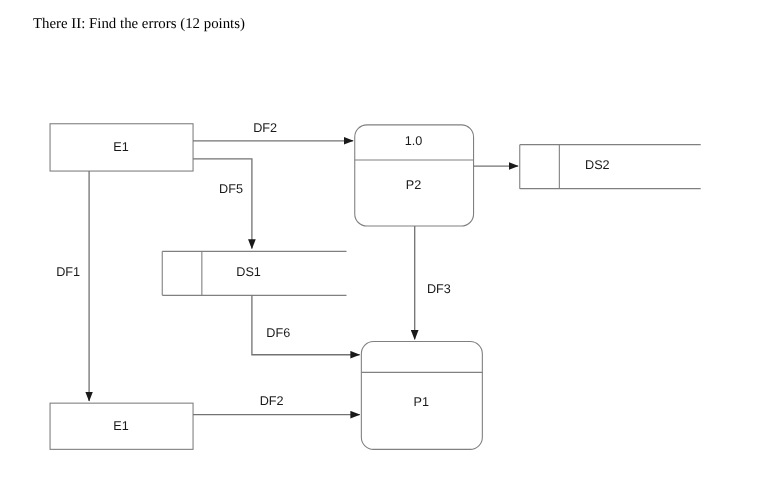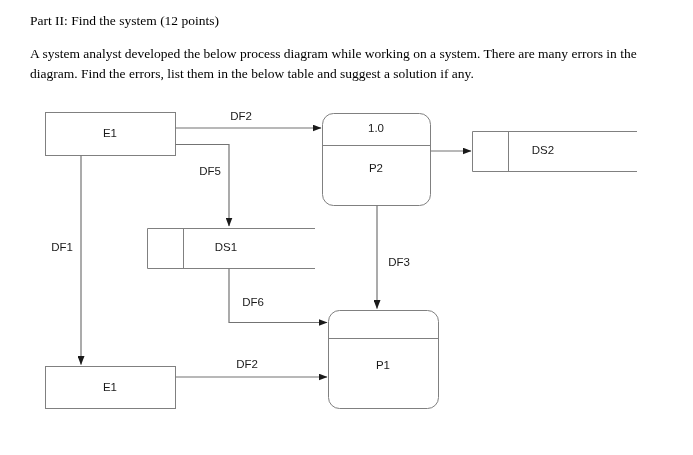--- a/index.html
+++ b/index.html
@@ -75,22 +75,21 @@
     font-size: 11.5px;
     fill: #1a1a1a;
     text-anchor: middle;
     dominant-baseline: middle;
   }
 </style>
 </head>
 <body>
 
 <div class="prose">
-  <p class="q-title"><span>Part II: Find the system </span><span class="bold">(12 points)</span></p>
-  <p class="q-body"><span>A system analyst developed the below process diagram while working on a system. There are many</span> <span>errors in the diagram. Find the errors, list them in the below table and suggest a solution if any.</span></p>
+  <p class="q-title"><span>There II: Find the errors </span><span class="bold">(12 points)</span></p>
 </div>
 
 <div class="diagram-wrap">
   <svg class="dfd" viewBox="0 0 693 359">
     <defs>
       <marker id="arrowhead" markerWidth="9" markerHeight="7" refX="8.5" refY="3.5" orient="auto" markerUnits="userSpaceOnUse">
         <polygon points="0 0, 9 3.5, 0 7" fill="#1a1a1a"></polygon>
       </marker>
     </defs>
 

